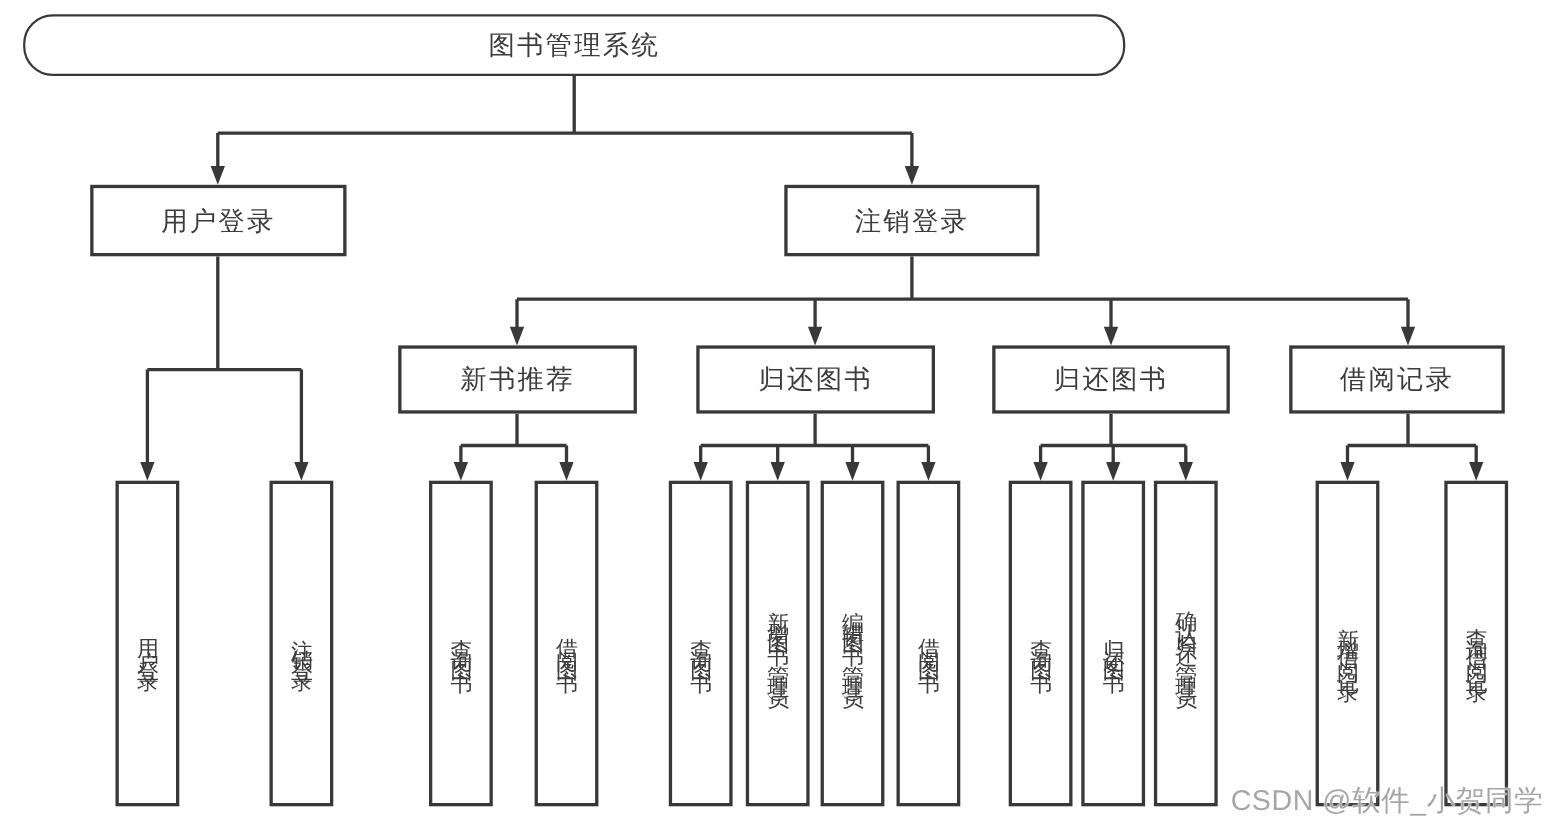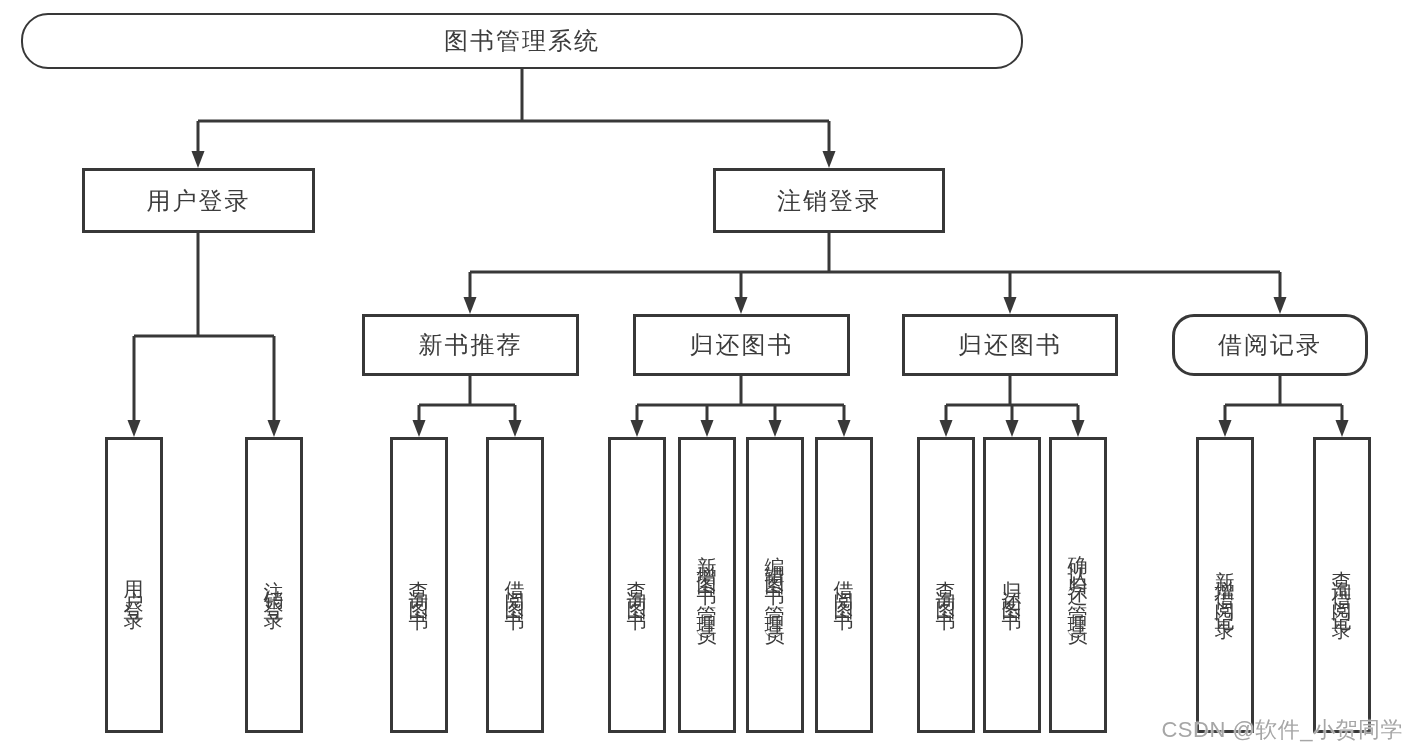--- a/index.html
+++ b/index.html
@@ -34,21 +34,21 @@
     writing-mode: vertical-rl;
     font-size: 20px;
     letter-spacing: 10px;
     line-height: 1;
   }
   .leaf span { display: inline-block; }
   .watermark {
     position: absolute;
     right: 2px;
     bottom: 2px;
-    font-size: 22px;
+    font-size: 26px;
     letter-spacing: 0.5px;
     color: var(--wm, #a6a6a6);
     text-shadow: 0 0 2px #ffffff, 0 0 1px #ffffff;
     white-space: nowrap;
     z-index: 10;
   }
 </style>
 </head>
 <body>
 
@@ -103,21 +103,21 @@
 
   <div class="box hbox" style="left:362px; top:314px; width:217px; height:62px;">
     <span>新书推荐</span>
   </div>
   <div class="box hbox" style="left:633px; top:314px; width:217px; height:62px;">
     <span>归还图书</span>
   </div>
   <div class="box hbox" style="left:902px; top:314px; width:216px; height:62px;">
     <span>归还图书</span>
   </div>
-  <div class="box hbox" style="left:1172px; top:314px; width:196px; height:62px;border-radius:22px;">
+  <div class="box hbox" style="left:1172px; top:314px; width:196px; height:62px;">
     <span>借阅记录</span>
   </div>
 
   <div class="box leaf" style="left:105px; top:437px; width:58px; height:296px;">
     <span>用户登录</span>
   </div>
   <div class="box leaf" style="left:245px; top:437px; width:58px; height:296px;">
     <span>注销登录</span>
   </div>
 

